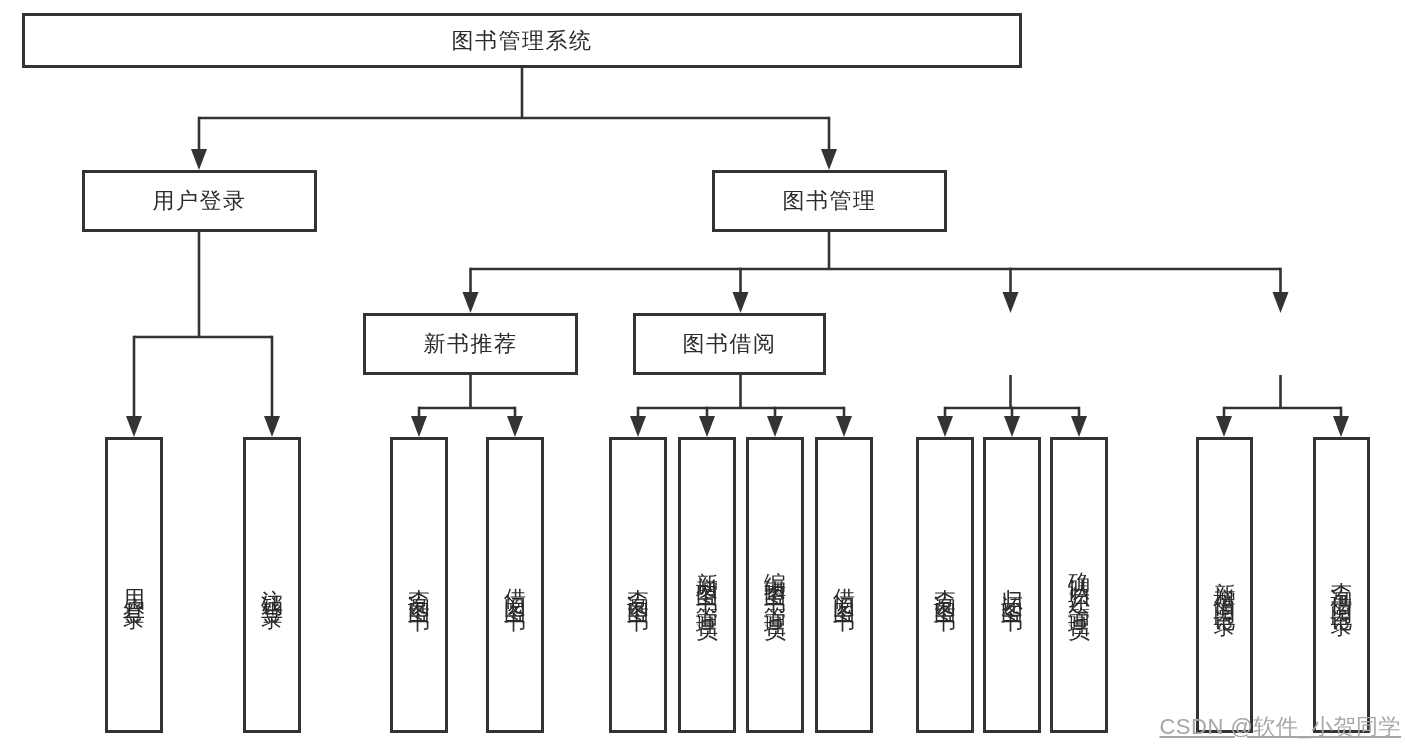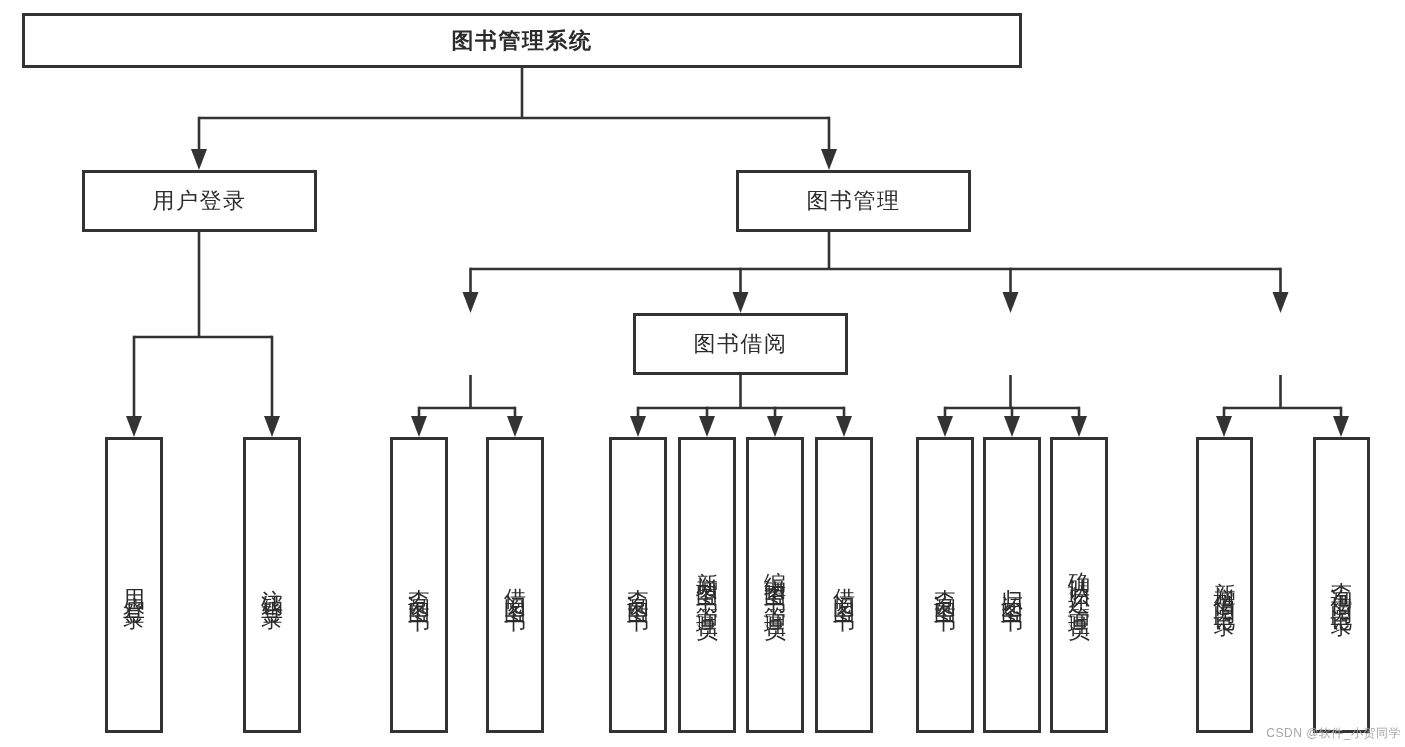--- a/index.html
+++ b/index.html
@@ -53,24 +53,25 @@
     text-orientation: mixed;
     white-space: nowrap;
     font-size: 22px;
     letter-spacing: 7px;
     color: var(--text, #2b2b2b);
   }
   .watermark {
     position: absolute;
     right: 4px;
     bottom: 5px;
-    font-size: 12px;
+    font-size: 22px;
     letter-spacing: 0.5px;
     color: var(--watermark, #a6a6a6);
     z-index: 2;
+    text-decoration: underline;
   }
 </style>
 </head>
 <body>
 
 <div class="canvas">
 
   <svg class="wires" viewBox="0 0 1405 747" aria-hidden="true">
 
     <path d="M522 68 V118"></path>
@@ -126,26 +127,27 @@
       <polygon points="1071,416 1087,416 1079,437"></polygon>
 
     <path d="M1280.5 375 V408"></path>
     <path d="M1224 408 H1341"></path>
     <path d="M1224 406.7 V418"></path>
       <polygon points="1216,416 1232,416 1224,437"></polygon>
     <path d="M1341 406.7 V418"></path>
       <polygon points="1333,416 1349,416 1341,437"></polygon>
   </svg>
 
-  <div class="node" style="left:22px; top:13px; width:1000px; height:55px;font-weight:bold;">图书管理系统</div>
+  <div class="node" style="left:22px; top:13px; width:1000px; height:55px;">图书管理系统</div>
 
   <div class="node" style="left:82px; top:170px; width:235px; height:62px;">用户登录</div>
-  <div class="node" style="left:712px; top:170px; width:235px; height:62px;margin-left:24px;">图书管理</div>
+  <div class="node" style="left:712px; top:170px; width:235px; height:62px;">图书管理</div>
 
-  <div class="node" style="left:633px; top:313px; width:215px; height:62px;">图书借阅</div>
+  <div class="node" style="left:363px; top:313px; width:215px; height:62px;">新书推荐</div>
+  <div class="node" style="left:633px; top:313px; width:193px; height:62px;">图书借阅</div>
 
   <div class="leaf" style="left:105px; top:437px; width:58px; height:296px;">
     <span>用户登录</span>
   </div>
   <div class="leaf" style="left:243px; top:437px; width:58px; height:296px;">
     <span>注销登录</span>
   </div>
   <div class="leaf" style="left:390px; top:437px; width:58px; height:296px;">
     <span>查询图书</span>
   </div>

